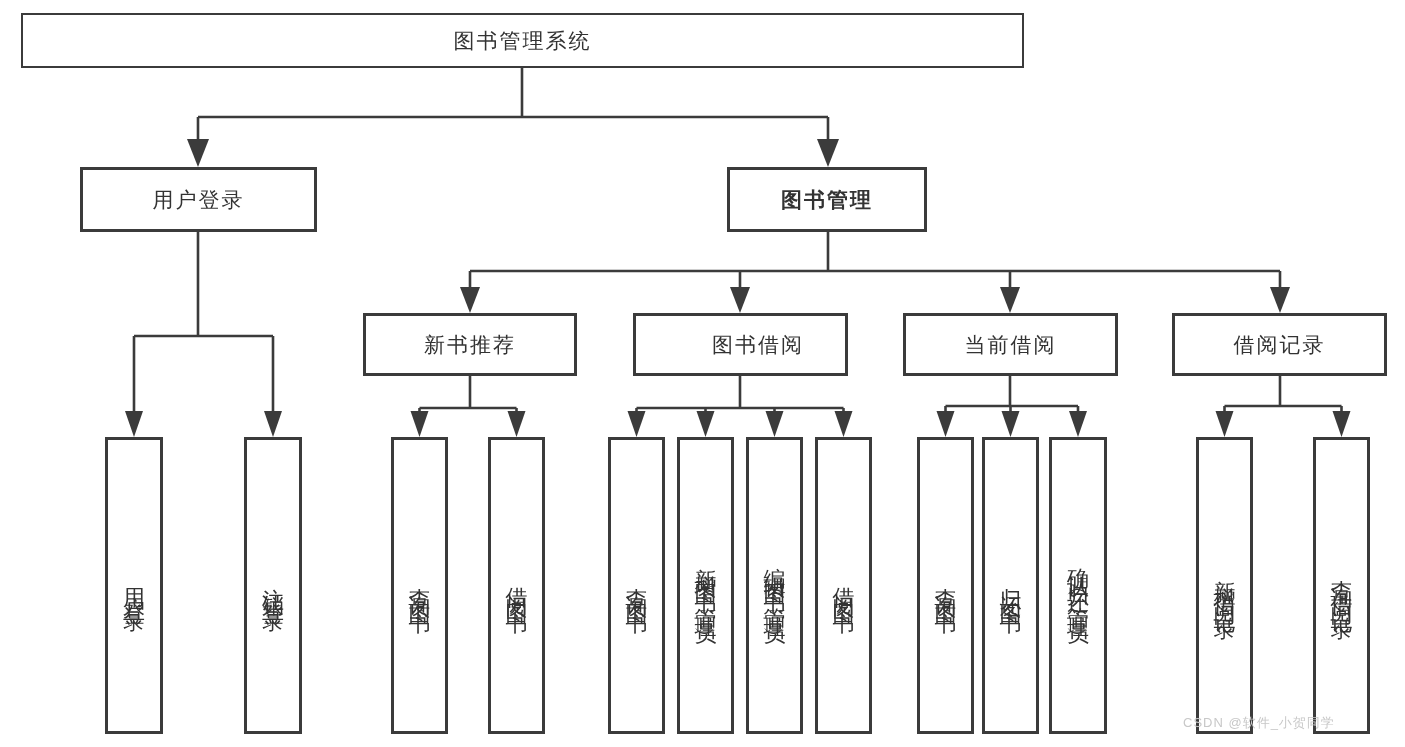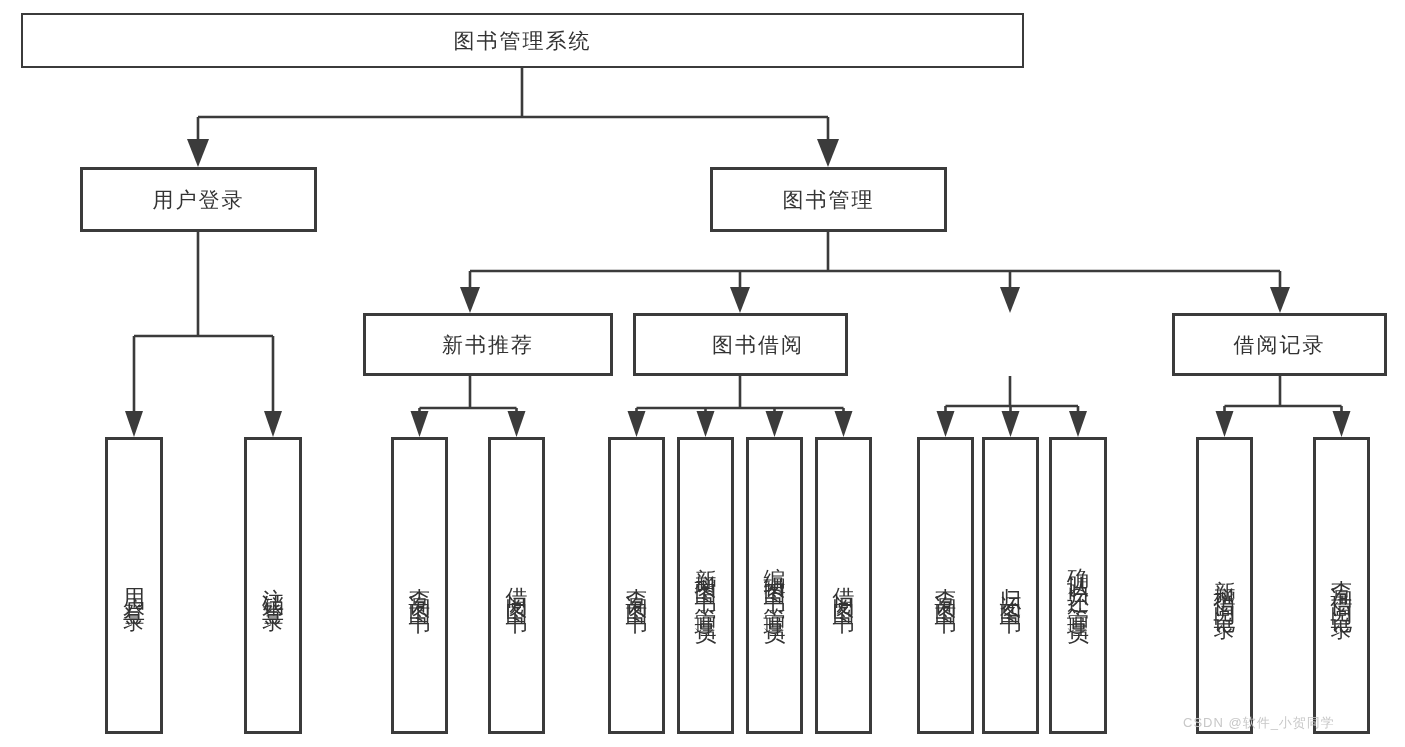--- a/index.html
+++ b/index.html
@@ -27,22 +27,22 @@
     font-size: 21px;
     letter-spacing: 2px;
     color: #333333;
     z-index: 1;
   }
   .root {
     left: 21px; top: 13px; width: 1003px; height: 55px;
     border-width: 2px;
   }
   .lv2-a { left: 80px;  top: 167px; width: 237px; height: 65px; }
-  .lv2-b { left: 710px; top: 167px; width: 237px; height: 65px; }
-  .lv3-a { left: 363px;  top: 313px; width: 250px; height: 63px; }
+  .lv2-b { left: 727px; top: 167px; width: 200px; height: 65px; font-weight: bold; }
+  .lv3-a { left: 363px;  top: 313px; width: 214px; height: 63px; }
   .lv3-b { left: 633px;  top: 313px; width: 215px; height: 63px; padding-left: 35px; }
   .lv3-c { left: 903px;  top: 313px; width: 215px; height: 63px; }
   .lv3-d { left: 1172px; top: 313px; width: 215px; height: 63px; }
   .leaf {
     position: absolute;
     box-sizing: border-box;
     top: 437px;
     width: 58px;
     height: 297px;
     border: 3px solid #3b3b3b;
@@ -117,20 +117,21 @@
     </g>
   </svg>
 
   <div class="hbox root">图书管理系统</div>
 
   <div class="hbox lv2-a">用户登录</div>
   <div class="hbox lv2-b">图书管理</div>
 
   <div class="hbox lv3-a">新书推荐</div>
   <div class="hbox lv3-b">图书借阅</div>
+  <div class="hbox lv3-c">当前借阅</div>
   <div class="hbox lv3-d">借阅记录</div>
 
   <div class="leaf" style="left:105px">
     <span>用户登录</span>
   </div>
   <div class="leaf" style="left:244px">
     <span>注销登录</span>
   </div>
   <div class="leaf" style="left:391px;width:57px">
     <span>查询图书</span>

